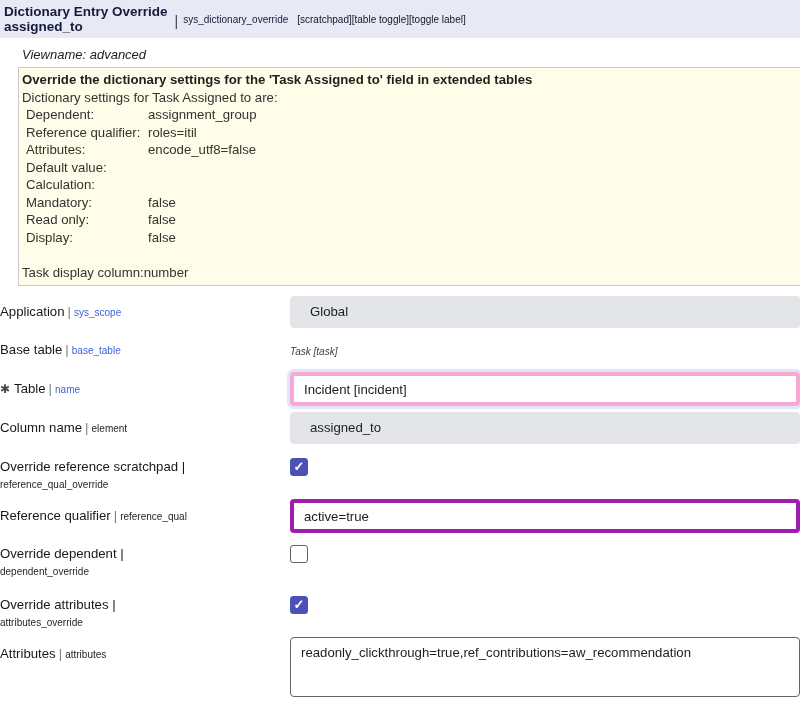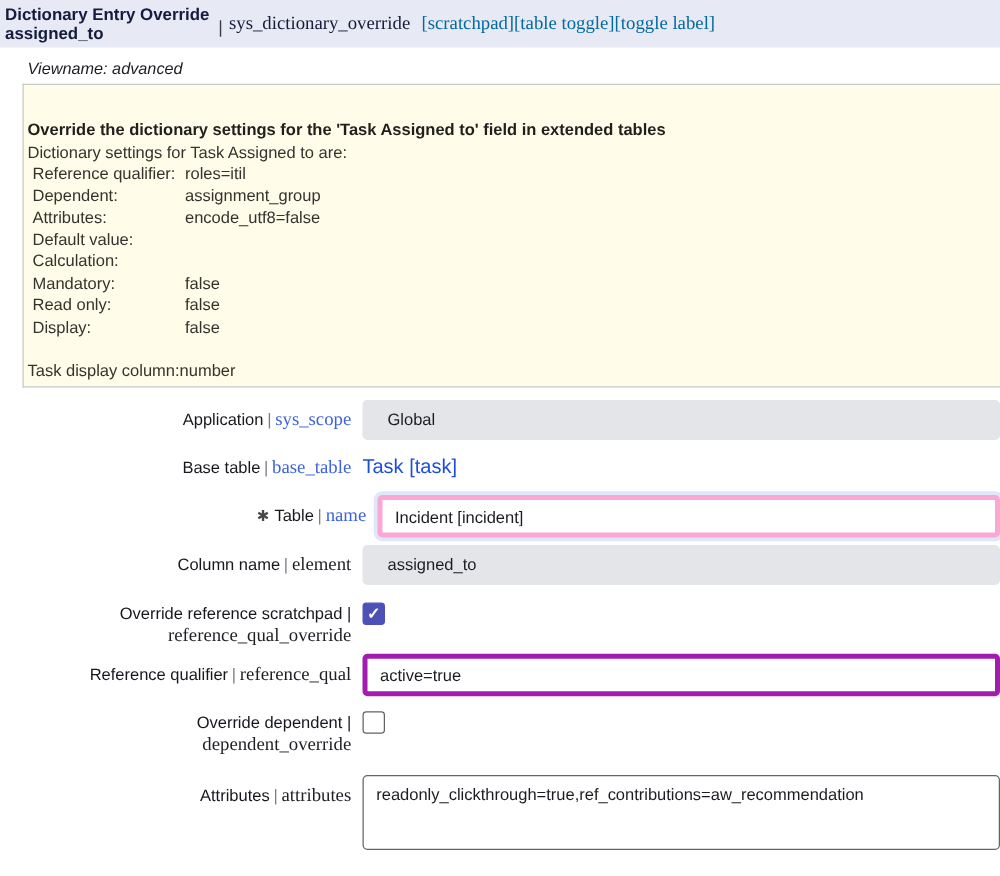--- a/index.html
+++ b/index.html
@@ -3,74 +3,74 @@
 <meta charset="utf-8">
 <style>
   * { box-sizing: border-box; }
   html,body { margin:0; padding:0; }
   body {
     width:800px; height:701px; overflow:hidden;
     background:#ffffff;
     font-family:"Liberation Sans", sans-serif;
     color:#16181d;
   }
-  .mono { font-family:Liberation Serif, serif; font-size:15px; }
+  .mono { font-family:Liberation Sans, sans-serif; font-size:10px; }
 
   
   .header {
     height:38px; background:#e7e9f4;
     display:flex; align-items:center;
     padding:0 8px 0 4px;
   }
   .header-title { font-size:13.5px; line-height:15px; font-weight:bold; color:#141b3c; white-space:nowrap; }
   .header-sep { color:#3a3d46; font-size:14px; margin:4px 5px 0 7px; }
   .header-table-name { color:#141b3c; }
   .header-links { margin-left:9px; white-space:nowrap; }
-  .header-link { color:#0369a1; cursor:pointer; }
+  .header-link { color:#0f172a; cursor:pointer; }
 
   
   .viewname {
     margin:9px 0 5px 22px;
     font-style:italic; font-size:13px; color:#1c1e24;
   }
 
   
   .info-box {
     margin-left:18px; width:782px;
     background:#fffce9;
     border:1px solid #c9c9c9; border-right:none;
     padding:3px 0 4px 3px;
     font-size:13.2px; line-height:17.5px; color:#34332e;
   }
-  .info-title { font-weight:bold; color:#201f1b;margin-top:24px; }
+  .info-title { font-weight:bold; color:#201f1b; }
   .info-row { display:flex; padding-left:4px; }
   .info-row .lbl { min-width:122px; }
   .info-blank { height:17.5px; }
 
   
   .form { margin-top:10px; }
   .frow { display:flex; }
   .flabel {
     width:290px; flex:0 0 290px;
-    text-align:right; padding-right:9px;
+    padding-right:9px;
     font-size:13.2px; color:#16181d; line-height:18px;
   }
   .ffield { flex:1 1 auto; min-width:0; }
   .lsep { color:#7d7f85; padding:0 3px; }
   .fname-blue { color:#3d63dd; }
   .fname-dark { color:#1d1f24; }
   .mandatory { color:#474747; font-size:12px; margin-right:4px; }
 
   .row-center { align-items:center; }
   .readonly-box {
     background:#e3e5e9; border-radius:4px;
     height:32px; line-height:32px; padding-left:20px;
     font-size:13.2px; color:#1b1d22;
   }
-  .plain-value { font-size:16px; color:#1d4ed8; }
+  .plain-value { font-size:10px; color:#404040;font-style:italic; }
   .text-input {
     width:100%; height:34px;
     border:4px solid #a21caf; border-radius:4px;
     padding:0 10px; font-size:13.2px; color:#1b1d22;
     font-family:"Liberation Sans", sans-serif;
     outline:none; background:#fff;
   }
   .text-input.focused {
     border:4px solid #f9a8d4;
     box-shadow:0 0 0 3px #e0e7fa;
@@ -89,21 +89,21 @@
   }
   .checkbox.checked { background:#4d51b5; border-color:#4d51b5; }
   .checkbox.checked::after {
     content:"\2713";
     position:absolute; left:2.5px; top:-0.5px;
     color:#fff; font-size:13px; font-weight:bold;
   }
   
   .m-app   { margin-bottom:12px; height:32px; }
   .m-base  { margin-bottom:12px; height:20px; }
-  .m-table { margin-bottom:6px;margin-left:12px; }
+  .m-table { margin-bottom:6px; }
   .m-col   { margin-bottom:14px; height:32px; }
   .m-cb1   { margin-bottom:5px; }
   .m-ref   { margin-bottom:12px; }
   .m-cb2   { margin-bottom:15px; }
   .m-cb3   { margin-bottom:5px; }
   .cb-row .flabel { line-height:18px; }
   .row-top { align-items:flex-start; }
   .attr-label { padding-top:8px; }
 </style>
 </head>
@@ -120,26 +120,26 @@
     <span class="header-link">[scratchpad]</span><span class="header-link">[table toggle]</span><span class="header-link">[toggle label]</span>
   </span>
 </div>
 
 <div class="viewname">Viewname: advanced</div>
 
 <div class="info-box">
   <div class="info-title">Override the dictionary settings for the 'Task Assigned to' field in extended tables</div>
   <div>Dictionary settings for Task Assigned to are:</div>
   <div class="info-row">
+    <span class="lbl">Dependent:</span>
+      <span>assignment_group</span>
+  </div>
+  <div class="info-row">
     <span class="lbl">Reference qualifier:</span>
       <span>roles=itil</span>
-  </div>
-  <div class="info-row">
-    <span class="lbl">Dependent:</span>
-      <span>assignment_group</span>
   </div>
   <div class="info-row">
     <span class="lbl">Attributes:</span>
       <span>encode_utf8=false</span>
   </div>
   <div class="info-row">
     <span class="lbl">Default value:</span>
       <span></span>
   </div>
   <div class="info-row">
@@ -222,20 +222,29 @@
   <div class="frow row-top cb-row m-cb2">
     <div class="flabel">
       <div>Override dependent |</div>
       <div class="mono fname-dark">dependent_override</div>
     </div>
     <div class="ffield">
       <div class="checkbox" aria-checked="false"></div>
     </div>
   </div>
 
+  <div class="frow row-top cb-row m-cb3">
+    <div class="flabel">
+      <div>Override attributes |</div>
+      <div class="mono fname-dark">attributes_override</div>
+    </div>
+    <div class="ffield">
+      <div class="checkbox checked" aria-checked="true"></div>
+    </div>
+  </div>
 
   <div class="frow row-top">
     <div class="flabel attr-label">
       <span>Attributes</span><span class="lsep">|</span><span class="mono fname-dark">attributes</span>
     </div>
     <div class="ffield">
       <textarea class="textarea" style="">readonly_clickthrough=true,ref_contributions=aw_recommendation</textarea>
     </div>
   </div>
 

